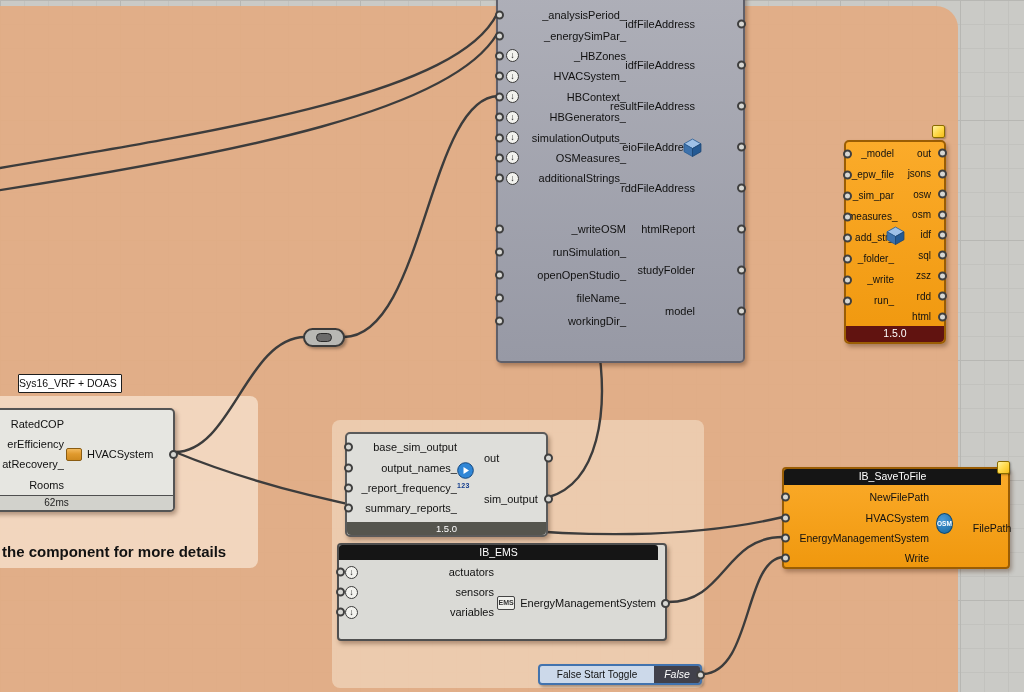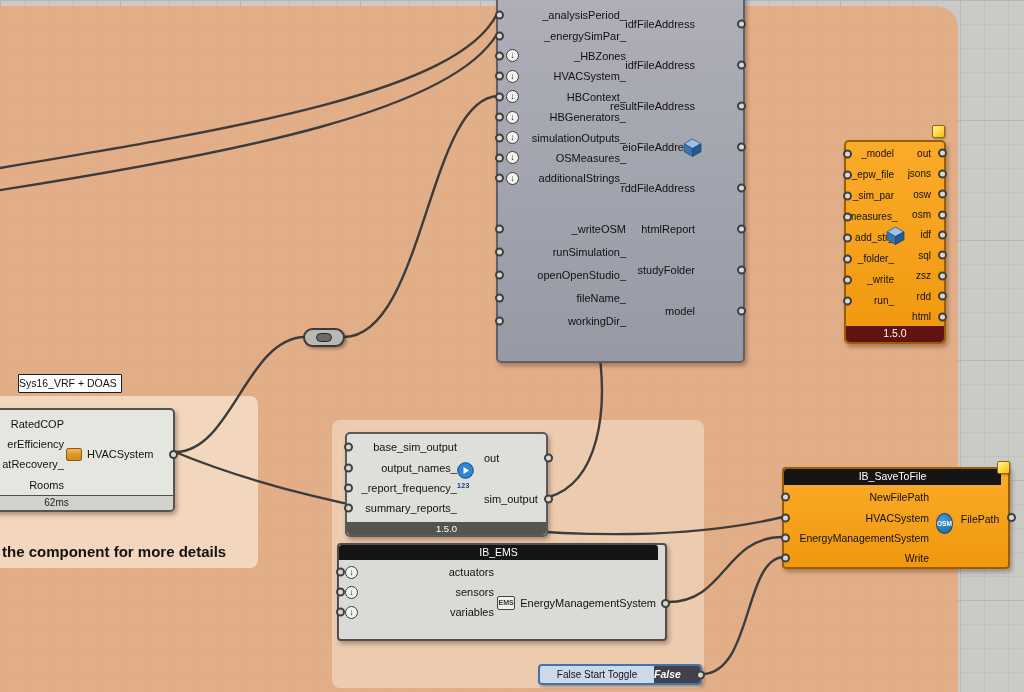--- a/index.html
+++ b/index.html
@@ -52,21 +52,21 @@
   #run-out .prow{height:20.45px;padding-right:11px}
   #run-out .lbl{font-size:10px;text-align:right}
   #run-band{height:16px;background:#611310;line-height:15px}
   #run-cube{position:absolute;left:40px;top:84px}
   
   #comp-save{left:782px;top:467px;width:228px;height:102px;background:linear-gradient(180deg,#fbab2a,#f0980e);border:2px solid #9a5d04;border-radius:4px}
   #save-title{height:16px;line-height:15px}
   #save-in{left:2px;top:18px;width:143px}
   #save-in .prow{height:20.4px}
   #save-in .lbl{font-size:10.5px}
-  #save-out{position:absolute;left:152px;right:-5px;top:44px;height:21px;display:flex;align-items:flex-start;gap:8px}
+  #save-out{position:absolute;left:152px;right:-5px;top:44px;height:21px;display:flex;align-items:flex-end;gap:20px}
   #save-out .lbl{flex:0 0 auto;font-size:10.5px}
   
   #comp-ems{left:337px;top:543px;width:330px;height:98px;background:#dadad6;border:2px solid #4f4f4f;border-radius:4px}
   #ems-title{height:15px;line-height:14px}
   #ems-in{left:2px;top:17px;width:153px}
   #ems-in .prow{height:20.2px;padding-left:4px}
   #ems-out{position:absolute;left:158px;right:-5px;top:48px;height:20px;display:flex;align-items:center;gap:5px}
   #ems-out .lbl{flex:0 0 auto}
   .ems-ic{width:20px;height:14px;background:#f0f0ec;border:1px solid #444;border-radius:2px;font-size:7px;font-weight:bold;color:#333;text-align:center;line-height:12px}
   
@@ -91,21 +91,21 @@
   
   #sys-label{position:absolute;left:18px;top:374px;width:104px;height:19px;background:#ffffff;border:1px solid #1d1d1d;font-size:10.5px;line-height:17px;text-align:left;color:#111;border-radius:1px}
   #caption{position:absolute;left:2px;top:543px;font-size:15px;font-weight:bold;color:#121212;white-space:nowrap}
   #relay{position:absolute;left:303px;top:328px;width:42px;height:19px;background:#b8b8b4;border:2px solid #3a3a3a;border-radius:10px;display:flex;align-items:center;justify-content:center;box-shadow:2px 2px 3px rgba(0,0,0,.3)}
   #relay-inner{width:16px;height:9px;background:#6a6a6a;border:1px solid #2a2a2a;border-radius:5px}
   .note{position:absolute;width:13px;height:13px;border:1px solid #8a6c00;border-radius:2px;background:linear-gradient(135deg,#fff3a0 0%,#ffd844 55%,#f5bc1e 100%);box-shadow:1px 1px 2px rgba(0,0,0,.3)}
   #note-runner{left:932px;top:125px}
   #note-save{left:997px;top:461px}
   #toggle{position:absolute;left:538px;top:664px;width:164px;height:21px;border:2px solid #4273ae;border-radius:4px;display:flex;background:#ccd9ea;box-shadow:2px 2px 3px rgba(0,0,0,.3)}
   #toggle-label{flex:1;font-size:10px;line-height:17px;text-align:center;color:#111;white-space:nowrap}
-  #toggle-value{width:46px;background:#41414b;color:#fff;font-style:italic;font-weight:bold;font-size:10.5px;line-height:17px;border-radius:0 2px 2px 0}
+  #toggle-value{width:46px;background:#41414b;color:#fff;font-style:italic;font-weight:normal;font-size:10.5px;line-height:17px;text-align:center;border-radius:0 2px 2px 0}
 </style>
 </head>
 <body>
 
 <div id="canvas">
 
   <div class="group" id="group-main"></div>
   <div class="group" id="group-left"></div>
   <div class="group" id="group-mid"></div>
 

